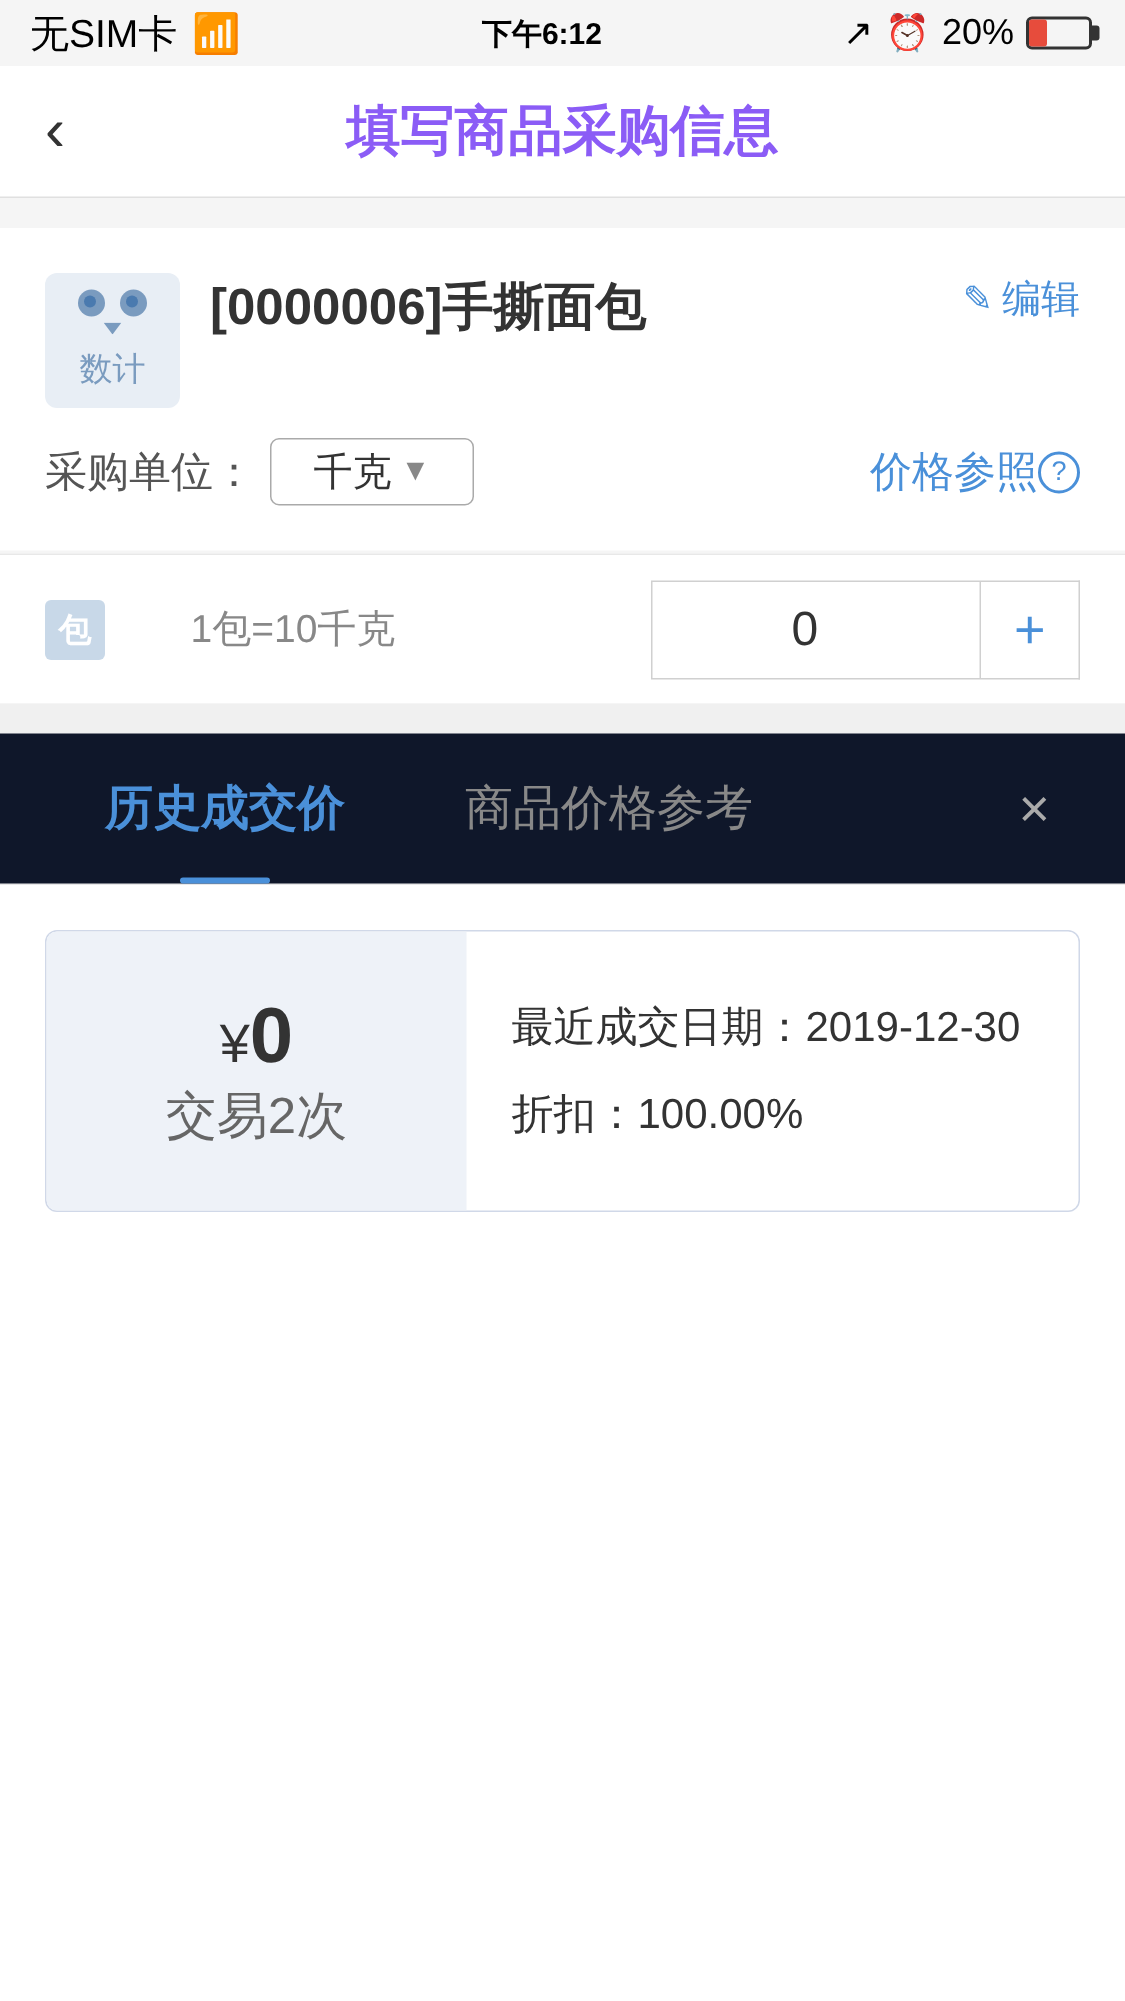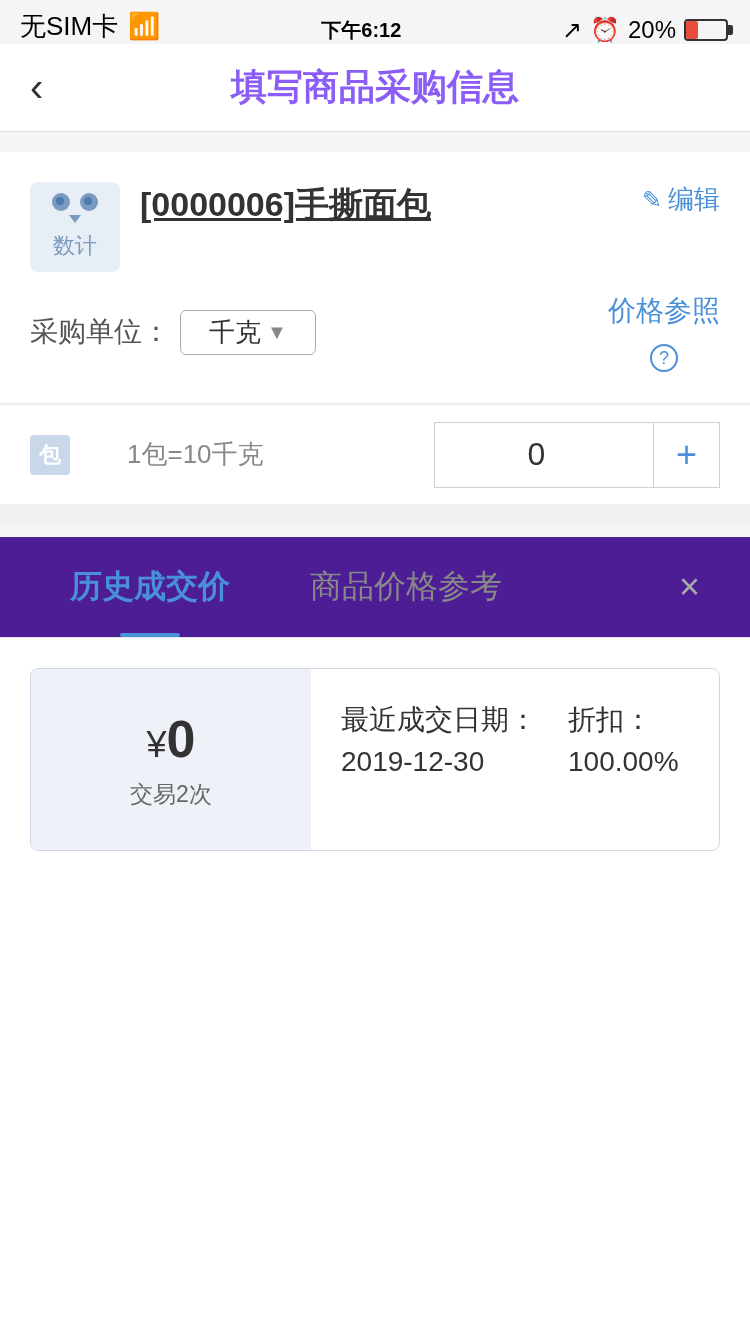--- a/index.html
+++ b/index.html
@@ -11,21 +11,21 @@
       background: #f5f5f5;
       overflow-x: hidden;
     }
 
     
     .status-bar {
       width: 748px;
       height: 44px;
       background: #f5f5f5;
       display: flex;
-      align-items: flex-end;
+      align-items: center;
       justify-content: space-between;
       padding: 0 20px;
       font-size: 26px;
       font-weight: 500;
     }
     .status-left {
       display: flex;
       align-items: center;
       gap: 10px;
       font-size: 26px;
@@ -141,21 +141,20 @@
     .owl-beak {
       width: 12px;
       height: 8px;
       background: #7a9bbf;
       clip-path: polygon(50% 100%, 0 0, 100% 0);
     }
     .product-name {
       font-size: 34px;
       font-weight: 600;
       color: #333;
-      text-decoration: underline;
     }
     .edit-link {
       font-size: 26px;
       color: #4a90d9;
       display: flex;
       align-items: center;
       gap: 6px;
     }
     .edit-icon-char {
       font-size: 24px;
@@ -185,22 +184,21 @@
     }
     .unit-badge-arrow {
       font-size: 20px;
       color: #888;
     }
     .price-ref-link {
       font-size: 28px;
       color: #4a90d9;
       display: flex;
       align-items: center;
-      gap: 14px;
-      flex-direction: column;
+      gap: 0;
     }
     .info-circle {
       width: 28px;
       height: 28px;
       border: 2px solid #4a90d9;
       border-radius: 50%;
       display: inline-flex;
       align-items: center;
       justify-content: center;
       font-size: 18px;
@@ -270,27 +268,26 @@
     }
 
     
     .section-divider {
       height: 20px;
       background: #f0f0f0;
     }
 
     
     .tab-bar {
-      background: #4c1d95;
+      background: #0f172a;
       display: flex;
       align-items: center;
       padding: 0 30px;
       border-bottom: 1px solid #e8e8e8;
       position: relative;
-      margin-top: 13px;
     }
     .tab-item {
       padding: 28px 40px;
       font-size: 32px;
       color: #888;
       cursor: pointer;
       position: relative;
     }
     .tab-item.active {
       color: #4a90d9;
@@ -339,29 +336,29 @@
     .price-amount {
       font-size: 52px;
       font-weight: 700;
       color: #333;
     }
     .price-yen {
       font-size: 36px;
       font-weight: 400;
     }
     .price-trade-count {
-      font-size: 23px;
+      font-size: 34px;
       color: #666;
-      margin-top: 10px;
+      margin-top: 0;
     }
     .price-card-right {
       flex: 1;
       padding: 30px 30px;
       display: flex;
-      flex-direction: row;
+      flex-direction: column;
       gap: 16px;
       justify-content: center;
     }
     .price-detail-row {
       font-size: 28px;
       color: #333;
       line-height: 1.5;
     }
 
     

